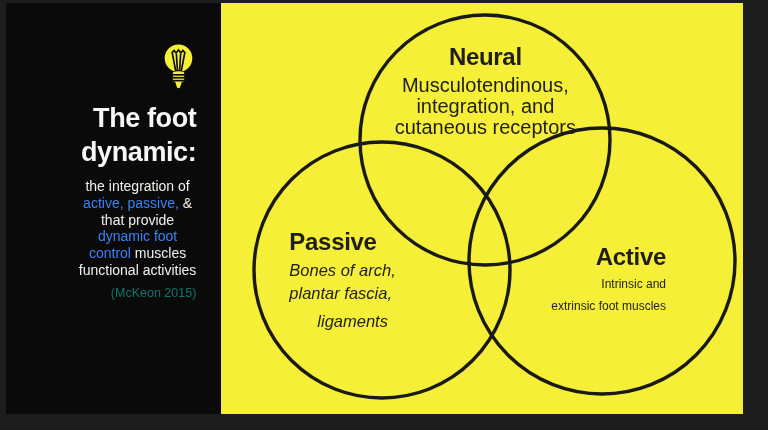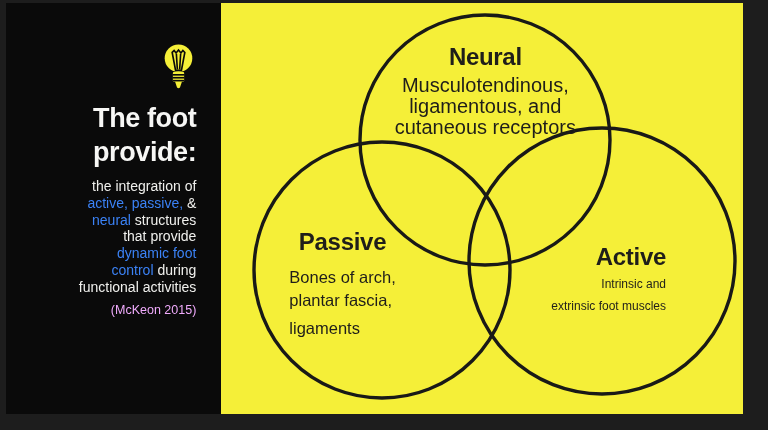--- a/index.html
+++ b/index.html
@@ -19,38 +19,38 @@
   .side-col{
     position:absolute;top:40px;right:25px;
     display:flex;flex-direction:column;align-items:flex-end;text-align:right;
   }
   .bulb{width:35px;height:51px;display:block;}
   .bulb-fill{fill:#f5ef38;}
   .bulb-line{stroke:#0a0a0a;stroke-width:1.7;fill:none;}
   .side-title{margin:7px 0 0;font-size:27px;line-height:34px;font-weight:bold;
     color:#f7f7f5;letter-spacing:-0.4px;}
   .desc{margin-top:9px;font-size:14px;line-height:16.8px;font-weight:normal;}
-  .dl{white-space:nowrap;}
+  .dl{white-space:nowrap;text-align:center;}
   .w{color:#f0f0ed;}
   .y{color:#3b82f6;}
-  .cite{margin-top:7px;font-size:12.5px;color:#f0abfc;}
+  .cite{margin-top:7px;font-size:12.5px;color:#0f766e;}
 
   
   .panel{position:relative;width:547px;height:100%;background:#f5ef38;}
   .venn{position:absolute;left:0;top:0;width:547px;height:411px;}
   .venn circle{fill:none;stroke:#191917;stroke-width:3.4px;}
   .vlabel{position:absolute;color:#1f1e1a;}
   .vtitle{font-size:24px;font-weight:bold;letter-spacing:-0.3px;}
   .vline{font-size:20px;line-height:21px;}
   .neural-label{left:134px;top:40px;width:260px;text-align:center;}
   .neural-label .vtitle{margin-bottom:4px;}
   .passive-label{left:68px;top:225px;text-align:left;}
-  .passive-label .vtitle{margin-bottom:10px;text-align:center;}
-  .passive-label .vline{font-size:16.5px;line-height:22.5px;}
-  .passive-label .gap{margin-top:6px;}
+  .passive-label .vtitle{margin-bottom:3px;}
+  .passive-label .vline{font-size:16.5px;line-height:22.5px;font-style:italic;}
+  .passive-label .gap{margin-top:6px;margin-left:28px;}
   .active-label{right:77px;top:240px;text-align:right;}
   .active-label .vtitle{margin-bottom:2px;}
   .active-label .vline{font-size:12px;line-height:22px;}
 </style>
 </head>
 <body>
 
 <div class="slide">
   <div class="content">
 
@@ -64,48 +64,47 @@
           <path class="bulb-line" d="M20.2 11 L19.2 27"></path>
           <rect class="bulb-fill" x="12.2" y="29.5" width="11.6" height="10" rx="1"></rect>
           <path class="bulb-line" d="M11.8 32.5 H24.2"></path>
           <path class="bulb-line" d="M11.8 35.5 H24.2"></path>
           <path class="bulb-line" d="M12.3 38.5 H23.7"></path>
           <path class="bulb-fill" d="M14.5 39.5 H21.5 L19.5 45.5 Q18 47 16.5 45.5 Z"></path>
         </svg>
 
         <h1 class="side-title">
           <div>The foot</div>
-          <div>provide:</div>
+          <div>dynamic:</div>
         </h1>
 
         <div class="desc">
           <div class="dl"><span class="w">the integration of</span></div>
           <div class="dl"><span class="y">active, passive,</span><span class="w"> &amp;</span></div>
-          <div class="dl"><span class="y">neural</span><span class="w"> structures</span></div>
           <div class="dl"><span class="w">that provide</span></div>
           <div class="dl"><span class="y">dynamic foot</span></div>
-          <div class="dl"><span class="y">control</span><span class="w"> during</span></div>
+          <div class="dl"><span class="y">control</span><span class="w"> muscles</span></div>
           <div class="dl"><span class="w">functional activities</span></div>
         </div>
 
         <div class="cite">(McKeon 2015)</div>
       </div>
     </aside>
 
     <section class="panel">
       <svg class="venn" viewBox="0 0 547 411" aria-hidden="true">
         <circle cx="264" cy="137" r="125" stroke="#191917"></circle>
         <circle cx="161" cy="267" r="128" stroke="#191917"></circle>
         <circle cx="381" cy="258" r="133" stroke="#191917"></circle>
       </svg>
 
       <div class="vlabel neural-label">
         <div class="vtitle">Neural</div>
         <div class="vline">Musculotendinous,</div>
-        <div class="vline">ligamentous, and</div>
+        <div class="vline">integration, and</div>
         <div class="vline">cutaneous receptors</div>
       </div>
 
       <div class="vlabel passive-label">
         <div class="vtitle">Passive</div>
         <div class="vline">Bones of arch,</div>
         <div class="vline">plantar fascia,</div>
         <div class="vline gap">ligaments</div>
       </div>
 

